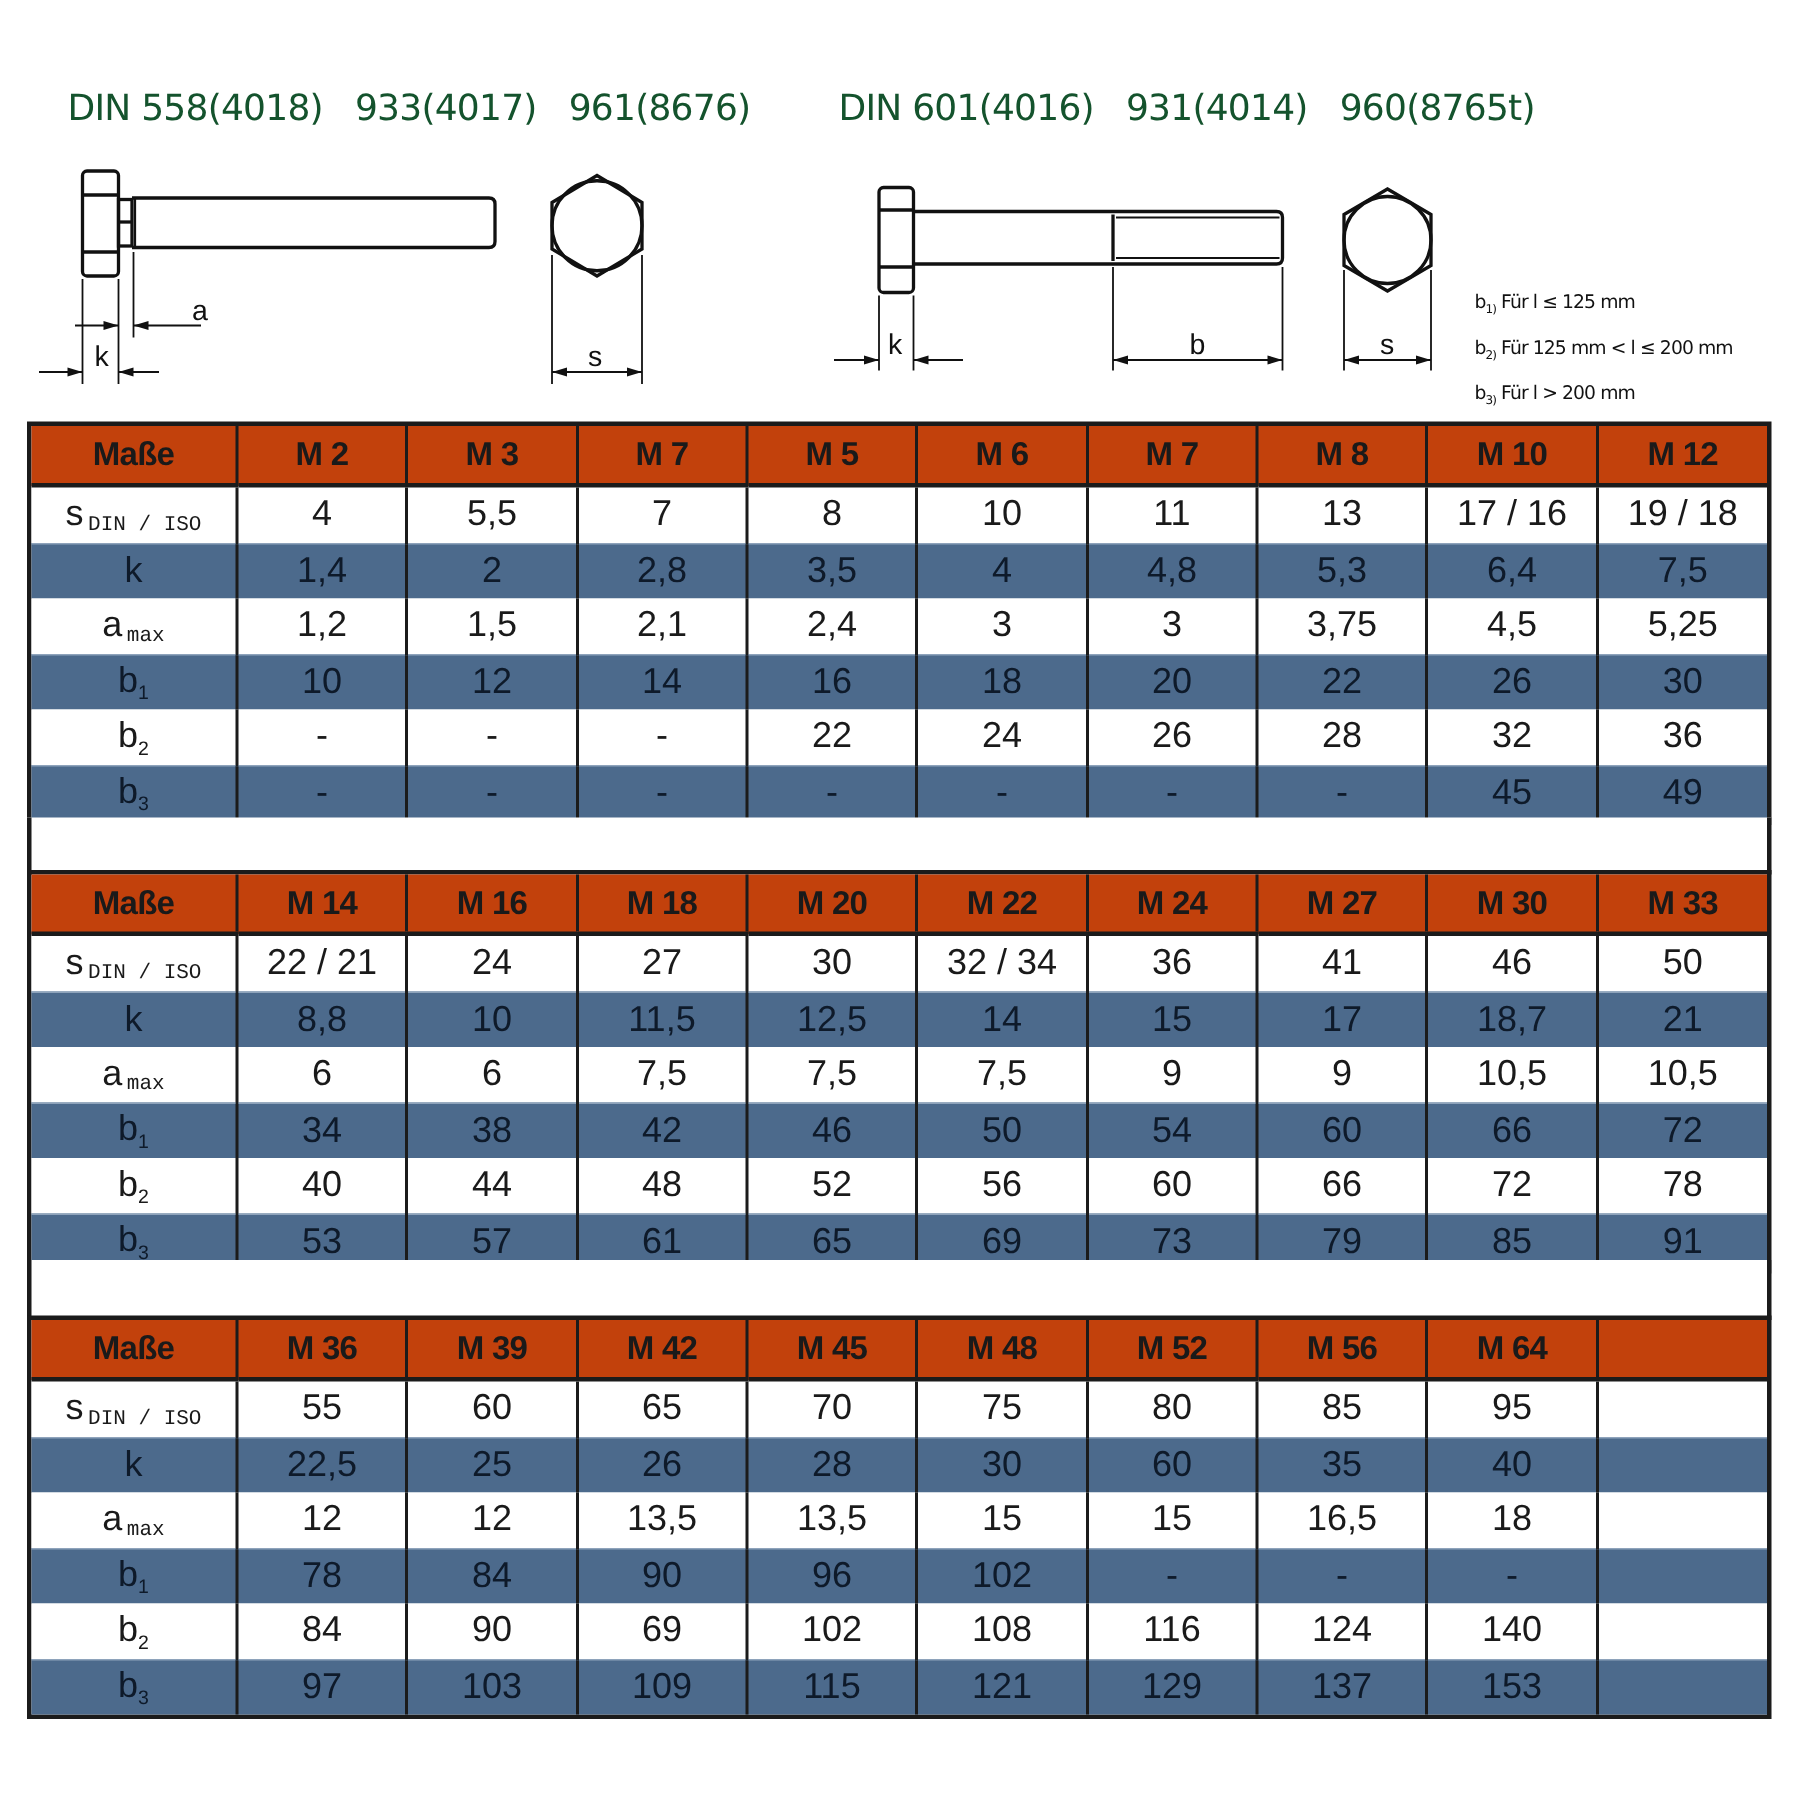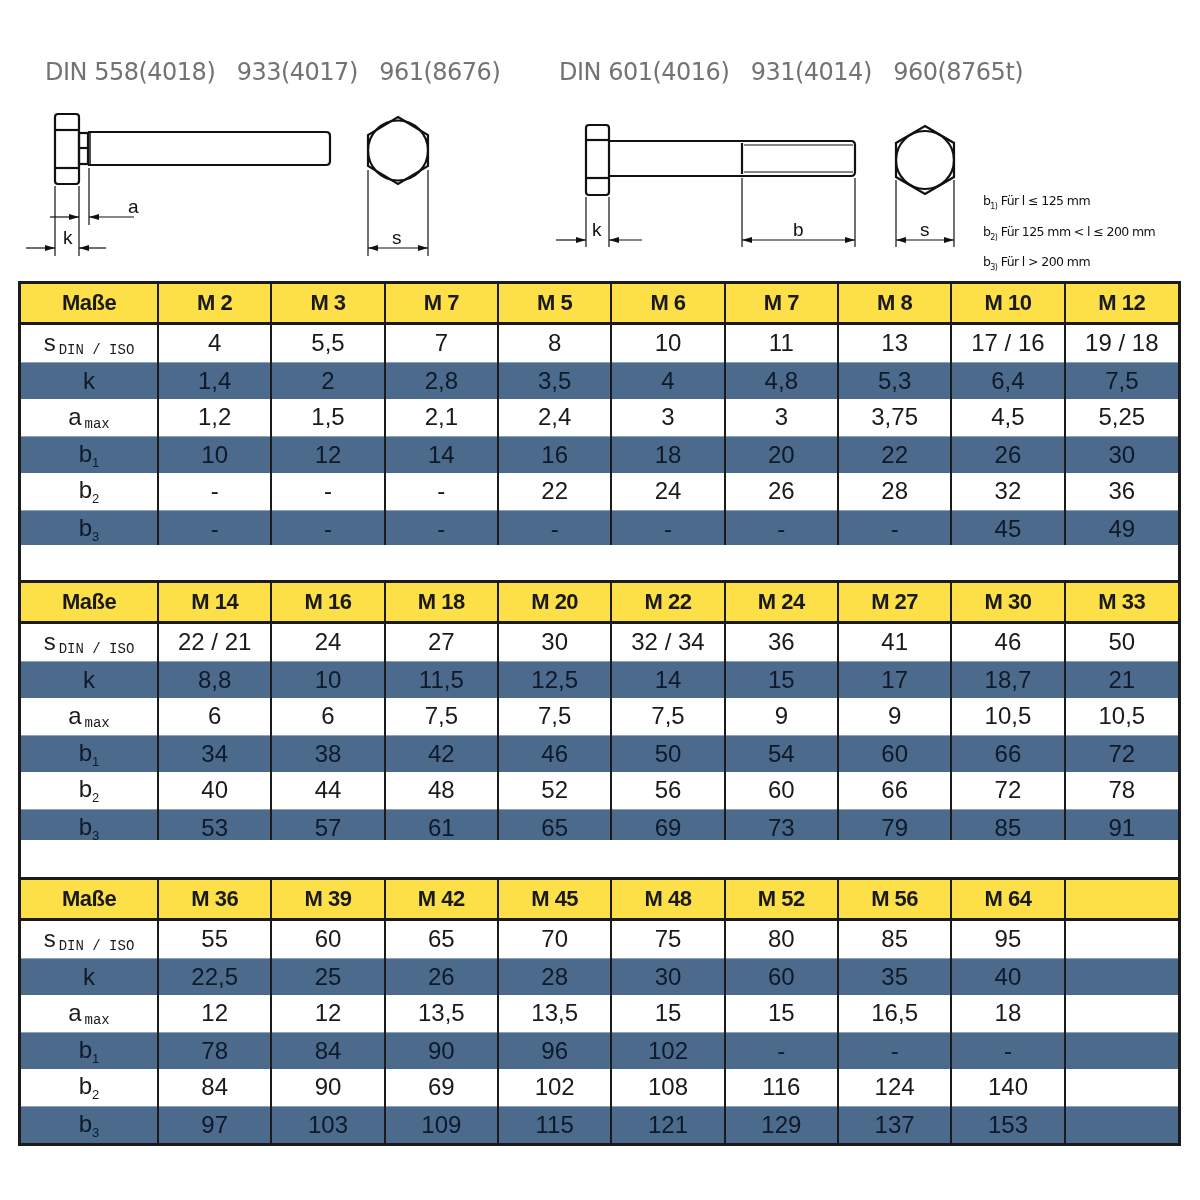--- a/index.html
+++ b/index.html
@@ -1,32 +1,32 @@
 <!DOCTYPE html>
 <html><head>
 <meta charset="utf-8">
 <style>
   html, body { margin: 0; padding: 0; background: #ffffff; }
   body { width: 1200px; height: 1200px; position: relative; overflow: hidden; font-family: "Liberation Sans", sans-serif; color: #111; }
 
-  .din-title { position: absolute; top: 58px; font-family: "DejaVu Sans", sans-serif; font-size: 24px; letter-spacing: -0.5px; color: #737373; white-space: pre; }
+  .din-title { position: absolute; top: 58px; font-family: "DejaVu Sans", sans-serif; font-size: 24px; letter-spacing: -0.5px; color: #14532d; white-space: pre; }
   #title-left { left: 45px; }
   #title-right { left: 559px; text-align: center; }
 
   svg.drawing { position: absolute; left: 0; top: 100px; }
 
   .notes { position: absolute; left: 983px; top: 188px; font-family: "DejaVu Sans", sans-serif; font-size: 12.5px; line-height: 25px; letter-spacing: -0.6px; color: #111; }
   .notes sub { font-size: 8px; }
 
   .tbl-wrap { position: absolute; left: 18px; width: 1163px; border: 3px solid #1b1b1b; box-sizing: border-box; }
   table { border-collapse: collapse; width: 100%; table-layout: fixed; }
   col.c0 { width: 137px; }
   th, td { text-align: center; padding: 0; border-left: 2px solid #1b1b1b; }
   th:first-child, td:first-child { border-left: none; }
-  thead th { background: #fde047; height: 38px; font-weight: bold; font-size: 22px; letter-spacing: -0.5px; color: #1a1a1a; border-bottom: 3px solid #1b1b1b; }
+  thead th { background: #c2410c; height: 38px; font-weight: bold; font-size: 22px; letter-spacing: -0.5px; color: #1a1a1a; border-bottom: 3px solid #1b1b1b; }
   tbody td { height: 36.5px; font-size: 24px; color: #1a1a1a; }
   tbody tr.w td { background: #ffffff; }
   tbody tr.b td { background: #4c6a8c; color: #0e1a2a; }
   tbody tr.b td { border-top: 1px solid #8ea3bb; }
   .lbl { font-size: 24px; }
   .lbl .sub { font-size: 14px; vertical-align: -3px; margin-left: 3px; font-family: Liberation Mono, monospace; }
   .lbl .num { font-size: 13px; vertical-align: -5px; }
   .spacer { position: absolute; left: 18px; width: 1163px; border-left: 3px solid #1b1b1b; border-right: 3px solid #1b1b1b; box-sizing: border-box; background: #fff; }
 </style>
 </head>

